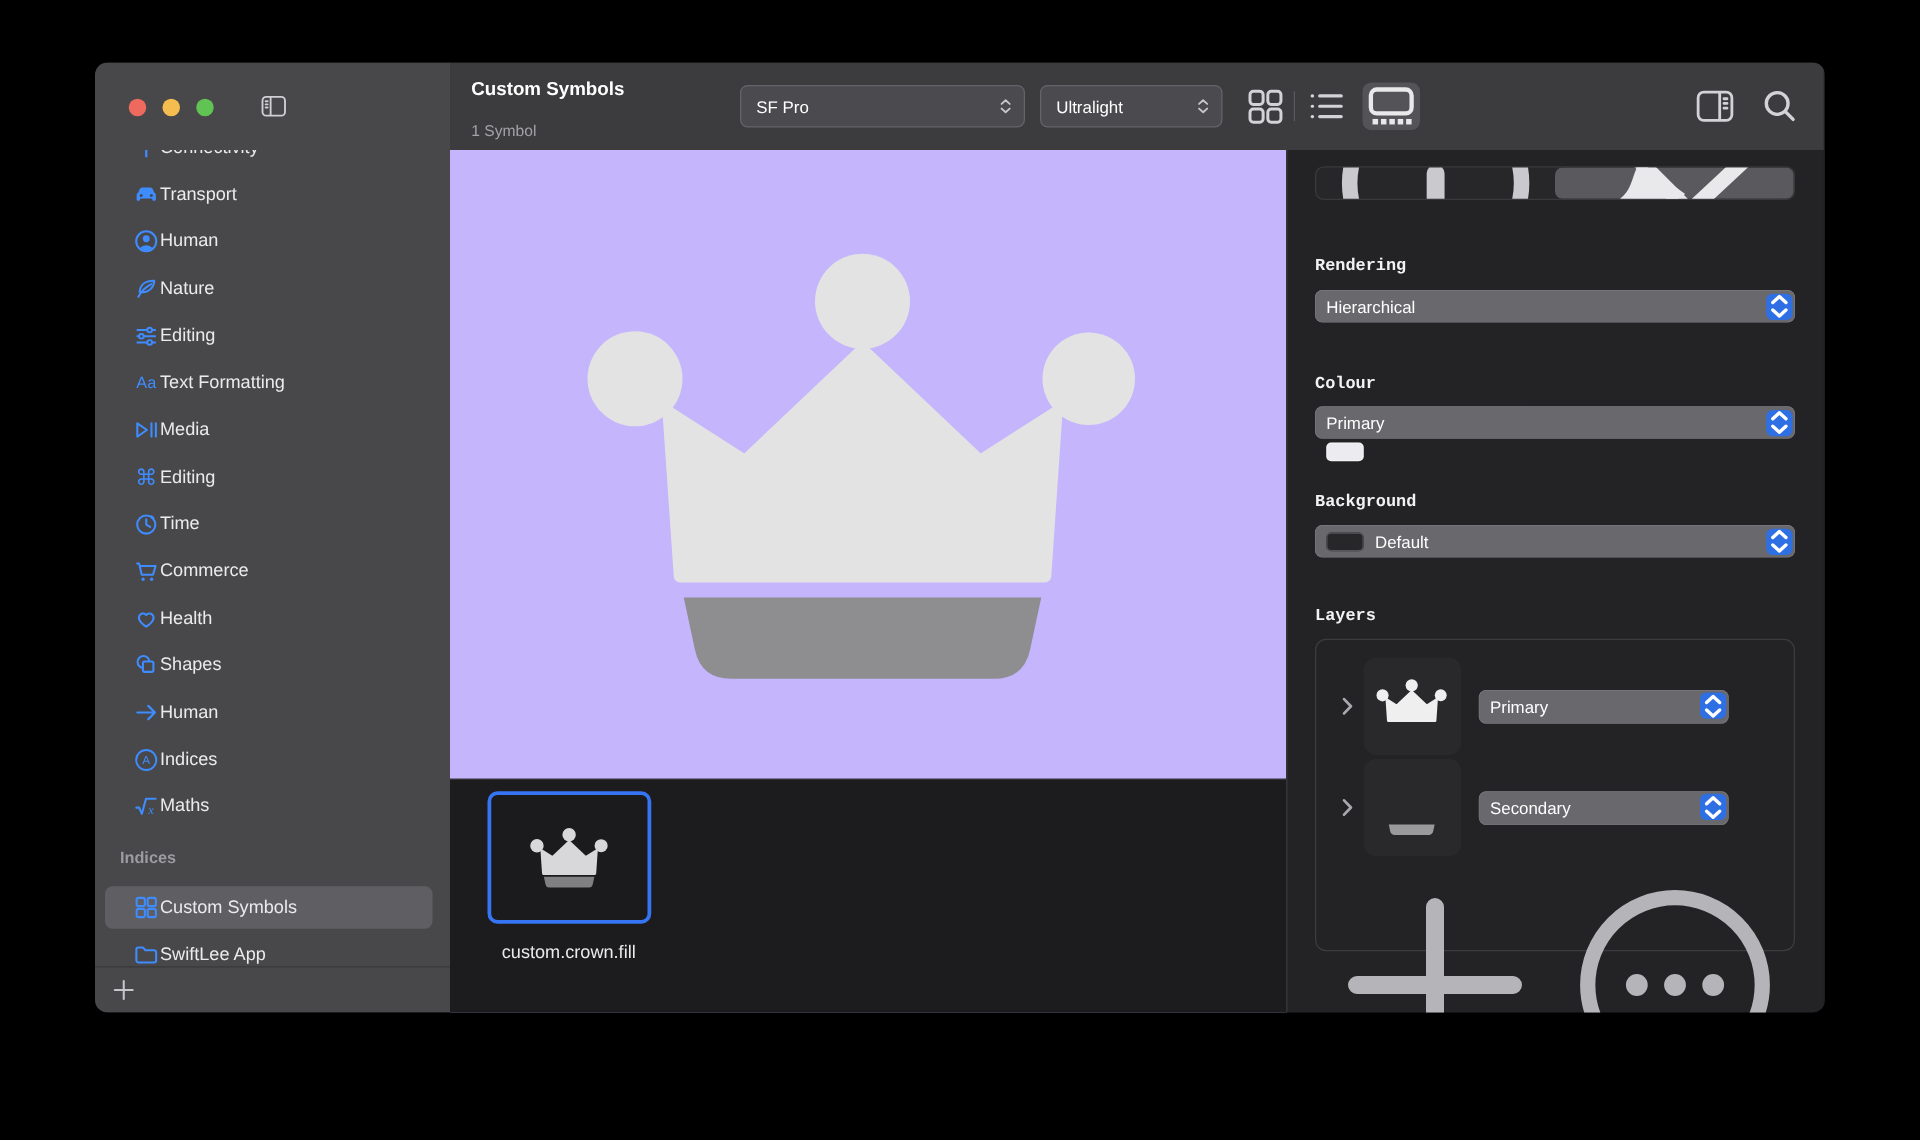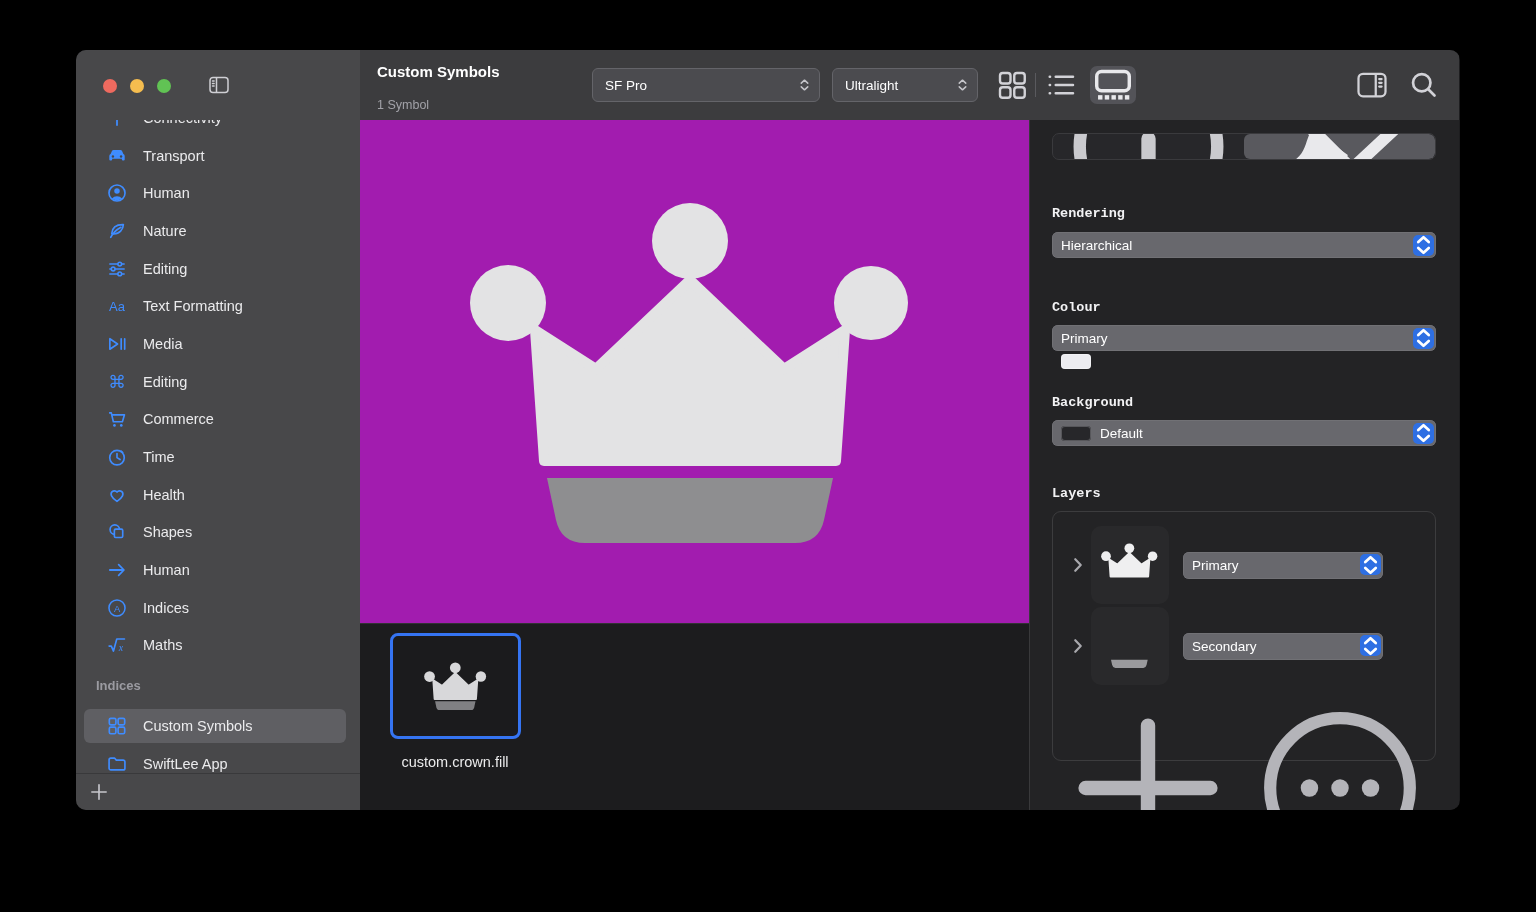--- a/index.html
+++ b/index.html
@@ -14,21 +14,21 @@
   
   .sidebar{width:284px;height:100%;background:#48484a;position:relative;flex:none;}
   .sb-toolbar{height:70px;position:relative;}
   .light{position:absolute;top:29px;width:14px;height:14px;border-radius:50%;}
   .sb-toggle{position:absolute;left:131px;top:23px;width:24px;height:24px;color:#cfcfd4;}
   .sb-scroll{position:absolute;top:70px;left:0;right:0;height:653px;overflow:hidden;}
   .sb-list.cats{margin-top:-21px;}
   .sb-row{height:37.7px;display:flex;align-items:center;padding-left:30px;color:#ebebed;
     font-size:14.5px;}
   .sb-row .ic{width:22px;height:22px;flex:none;display:flex;align-items:center;justify-content:center;
-    color:var(--accent);margin-right:15px;}
+    color:var(--accent);}
   .sb-row .ic svg{width:21px;height:21px;}
   .sb-header{margin:14px 0 0 20px;height:18px;font-size:13px;font-weight:bold;color:#9b9ba1;}
   .sb-list.lib{margin-top:13px;}
   .sb-list.lib .sb-row{height:34px;margin:0 14px 3.7px 8px;padding-left:22px;border-radius:6px;}
   .sb-list.lib .sb-row.selected{background:#5f5f63;}
   .sb-bottom{position:absolute;bottom:0;left:0;right:0;height:37px;border-top:1px solid #39393b;}
   .sb-plus{position:absolute;left:12px;top:7px;width:22px;height:22px;color:#c6c6cb;}
   
   .right-wrap{width:1100px;display:flex;flex-direction:column;border-left:1px solid #29292b;margin-left:-1px;}
   .toolbar{height:70px;background:#3c3c3e;position:relative;flex:none;}
@@ -39,21 +39,21 @@
     border-radius:6px;display:flex;align-items:center;justify-content:space-between;
     padding:0 8px 0 12px;color:#fff;font-size:13.5px;}
   .dbl-chev{width:13px;height:16px;color:#c6c6cb;}
   .tb-btn{position:absolute;top:17px;width:36px;height:36px;display:flex;align-items:center;
     justify-content:center;color:#d2d2d7;}
   .tb-btn svg{width:25px;height:25px;}
   .tb-btn.pill{background:#535358;border-radius:7px;top:16px;height:38px;width:46px;color:#e9e9ec;}
   .tb-vdiv{position:absolute;top:23px;width:1px;height:24px;background:#5a5a5e;}
   .body-row{display:flex;height:690px;}
   
-  .main{width:669px;background:#a21caf;position:relative;flex:none;}
+  .main{width:669px;background:#c4b5fd;position:relative;flex:none;}
   .preview{height:502px;display:flex;justify-content:center;}
   .preview svg{margin-top:80px;}
   .thumbs{position:absolute;top:503px;left:0;right:0;bottom:0;border-top:1px solid #323234;background:#1c1c1e;}
   .cell{position:absolute;left:30px;top:9px;width:131px;height:106px;border:3px solid var(--sel-blue);
     border-radius:8px;display:flex;align-items:center;justify-content:center;background:#1b1b1d;}
   .cell-label{position:absolute;left:39px;top:128px;width:112px;text-align:center;color:#ebebec;
     font-size:14.5px;line-height:21px;word-break:break-all;}
   
   .inspector{width:430px;background:#232325;border-left:1px solid #39393b;position:relative;
     padding:0 23px 0 22px;flex:none;}
@@ -174,36 +174,36 @@
             <span class="ic">
               <svg viewBox="0 0 20 20" style="width: 100%; height: 100%;">
                 <text x="10" y="15.5" text-anchor="middle" font-size="16" fill="currentColor" font-family="DejaVu Sans, sans-serif">⌘</text>
               </svg>
             </span>
             <span>Editing</span>
           </div>
           <div class="sb-row">
             <span class="ic">
               <svg viewBox="0 0 20 20" fill="none" stroke="currentColor" stroke-width="1.5" style="width: 100%; height: 100%;">
+                <circle cx="10" cy="10.6" r="6.6"></circle>
+                <path d="M10 10.6 V6.8 M10 10.6 l2.8 1.7" stroke-linecap="round"></path>
+                <path d="M13.8 4.6 l1.4 1.3" stroke-linecap="round"></path>
+              </svg>
+            </span>
+            <span>Time</span>
+          </div>
+          <div class="sb-row">
+            <span class="ic">
+              <svg viewBox="0 0 20 20" fill="none" stroke="currentColor" stroke-width="1.5" style="width: 100%; height: 100%;">
                 <path d="M2.8 4.4 h2 l1.9 8.1 h8.2 l1.9-6.3 H5.6" stroke-linejoin="round"></path>
                 <circle cx="7.7" cy="15.8" r="1.2" fill="currentColor" stroke="none"></circle>
                 <circle cx="13.9" cy="15.8" r="1.2" fill="currentColor" stroke="none"></circle>
               </svg>
             </span>
             <span>Commerce</span>
-          </div>
-          <div class="sb-row">
-            <span class="ic">
-              <svg viewBox="0 0 20 20" fill="none" stroke="currentColor" stroke-width="1.5" style="width: 100%; height: 100%;">
-                <circle cx="10" cy="10.6" r="6.6"></circle>
-                <path d="M10 10.6 V6.8 M10 10.6 l2.8 1.7" stroke-linecap="round"></path>
-                <path d="M13.8 4.6 l1.4 1.3" stroke-linecap="round"></path>
-              </svg>
-            </span>
-            <span>Time</span>
           </div>
           <div class="sb-row">
             <span class="ic">
               <svg viewBox="0 0 20 20" fill="none" stroke="currentColor" stroke-width="1.5" style="width: 100%; height: 100%;">
                 <path d="M10 15.8 C4.6 12.2 3.6 9 5.6 7 a3.1 3.1 0 0 1 4.4 .3 a3.1 3.1 0 0 1 4.4-.3 c2 2 1 5.2-4.4 8.8 Z" stroke-linejoin="round"></path>
               </svg>
             </span>
             <span>Health</span>
           </div>
           <div class="sb-row">

